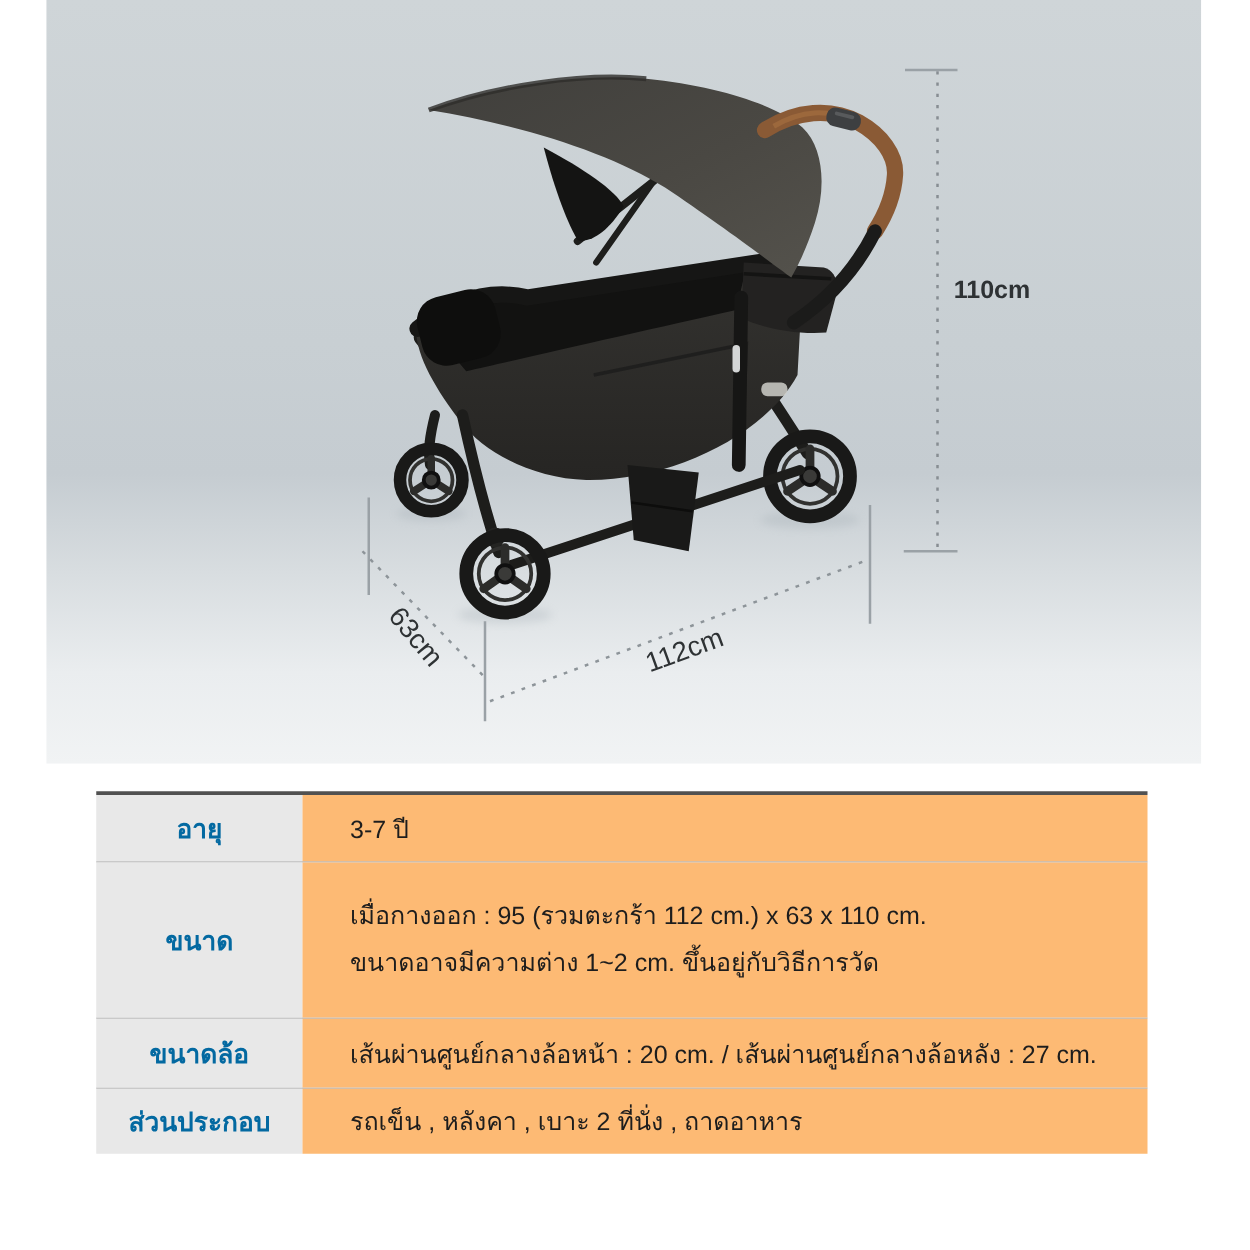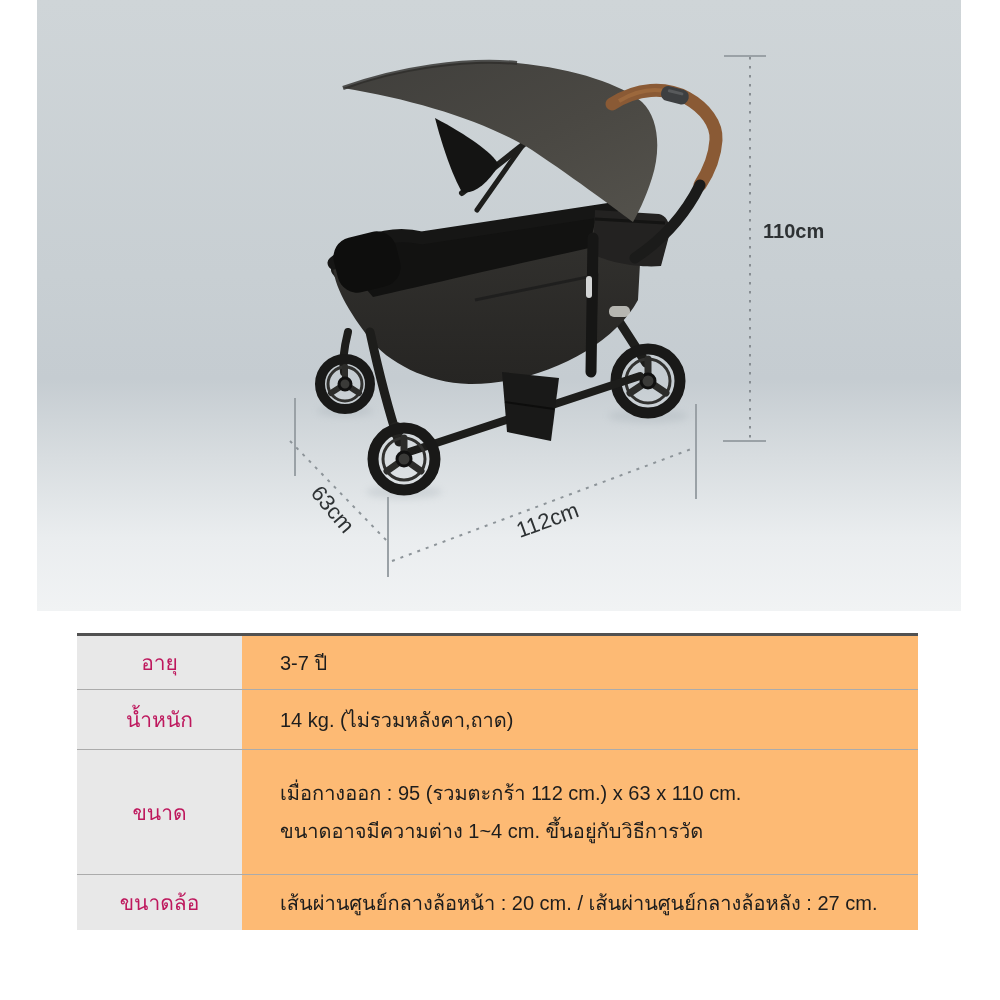--- a/index.html
+++ b/index.html
@@ -19,21 +19,21 @@
   .spec-row{display:flex;border-top:1px solid #ababab;}
   .spec-row:first-child{border-top:none;}
   .row-h1{height:53px;}
   .row-h2{height:59px;}
   .row-h3{height:124px;}
   .row-h4{height:55px;justify-content:space-between;}
   .row-h5{height:52px;}
   .spec-label{
     width:165px;flex:0 0 165px;background:#e8e8e8;
     display:flex;align-items:center;justify-content:center;
-    font-weight:normal;color:#be185d;font-size:21px;
+    font-weight:bold;color:#0369a1;font-size:21px;
   }
   .spec-value{
     flex:1;background:#fdba74;
     display:flex;flex-direction:column;justify-content:center;
     padding-left:38px;padding-right:12px;
   }
   .value-line{line-height:38px;white-space:nowrap;}
   .spec-row .spec-value .value-line:only-child{line-height:normal;}
 
   
@@ -184,37 +184,37 @@
 
   <div class="spec-table">
 
     <div class="spec-row row-h1">
       <div class="spec-label">อายุ</div>
       <div class="spec-value">
         <div class="value-line">3-7 ปี</div>
       </div>
     </div>
 
-    <div class="spec-row row-h2">
-      <div class="spec-label">น้ำหนัก</div>
-      <div class="spec-value">
-        <div class="value-line">14 kg. (ไม่รวมหลังคา,ถาด)</div>
-      </div>
-    </div>
 
     <div class="spec-row row-h3">
       <div class="spec-label">ขนาด</div>
       <div class="spec-value">
         <div class="value-line">เมื่อกางออก : 95 (รวมตะกร้า 112 cm.) x 63 x 110 cm.</div>
-        <div class="value-line">ขนาดอาจมีความต่าง 1~4 cm. ขึ้นอยู่กับวิธีการวัด</div>
+        <div class="value-line">ขนาดอาจมีความต่าง 1~2 cm. ขึ้นอยู่กับวิธีการวัด</div>
       </div>
     </div>
 
     <div class="spec-row row-h4">
       <div class="spec-label">ขนาดล้อ</div>
       <div class="spec-value">
         <div class="value-line">เส้นผ่านศูนย์กลางล้อหน้า : 20 cm. / เส้นผ่านศูนย์กลางล้อหลัง : 27 cm.</div>
       </div>
     </div>
 
+    <div class="spec-row row-h5">
+      <div class="spec-label">ส่วนประกอบ</div>
+      <div class="spec-value">
+        <div class="value-line">รถเข็น , หลังคา , เบาะ 2 ที่นั่ง , ถาดอาหาร</div>
+      </div>
+    </div>
 
   </div>
 </div>
 
 </body></html>

